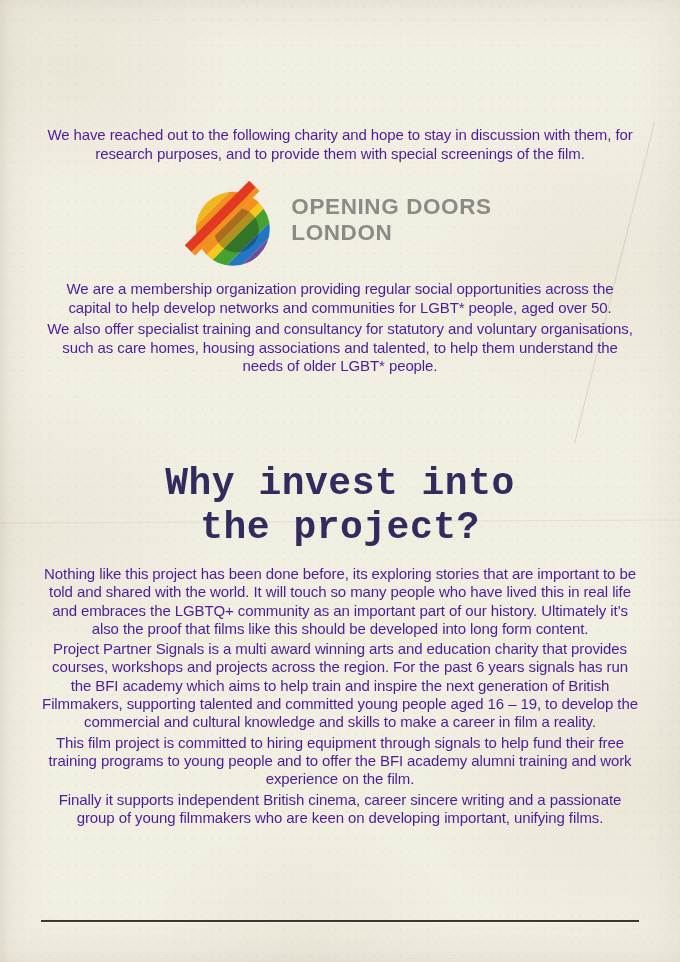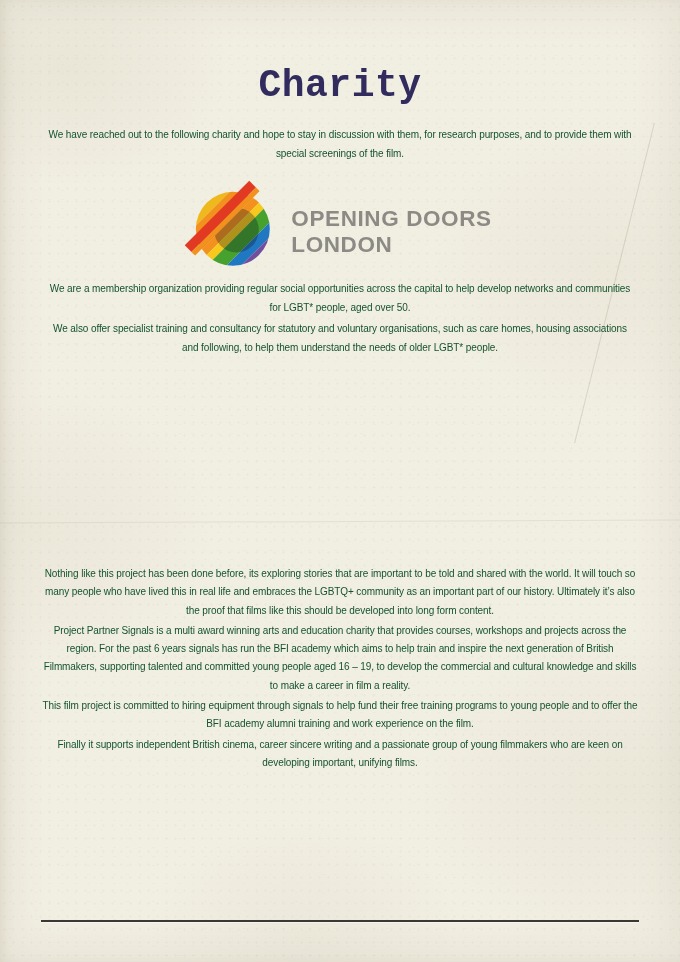--- a/index.html
+++ b/index.html
@@ -37,31 +37,31 @@
     font-family:"Liberation Mono","DejaVu Sans Mono",monospace;
     font-weight:700;
     color:#322c5e;
     text-align:center;
     letter-spacing:0.5px;
   }
   .title1 { position:absolute; top:63px; left:0; right:0; font-size:38px; line-height:46px; }
   .title2 { position:absolute; top:462px; left:0; right:0; font-size:38px; line-height:44px; }
 
   .body-text {
-    color:#14532d;
-    font-size:10px;
+    color:#4c1d95;
+    font-size:15px;
     line-height:18.5px;
     text-align:center;
     letter-spacing:-0.1px;
   }
   .intro { position:absolute; top:126px; left:45px; width:590px; }
 
   .logo-row {
     position:absolute; top:181px; left:0; right:0;
-    display:flex; justify-content:center; align-items:center; gap:17px;
+    display:flex; justify-content:center; align-items:flex-start; gap:17px;
   }
   .logo-badge svg { display:block; overflow:visible; margin-top:3px; }
   .logo-text {
     margin-top:13px;
     font-weight:700; font-size:22.5px; line-height:26px;
     color:#8b8a85; letter-spacing:0.6px;
   }
 
   .charity-paras { position:absolute; top:280px; left:45px; width:590px; }
   .charity-paras p { margin-bottom:3px; }
@@ -75,21 +75,20 @@
   }
 </style>
 </head>
 <body>
 
 <div class="page">
 
   <div class="crease crease-v"></div>
   <div class="crease crease-h"></div>
 
-  <h1 class="typewriter title1">Charity</h1>
 
   <p class="body-text intro">We have reached out to the following charity and hope to stay in discussion with them, for research purposes, and to provide them with special screenings of the film.</p>
 
   <div class="logo-row">
     <div class="logo-badge">
       <svg width="86" height="86" viewBox="0 0 100 100" aria-hidden="true">
         <defs>
           <clipPath id="odl-clip">
               <circle cx="50" cy="53" r="43"></circle>
             </clipPath>
@@ -112,23 +111,27 @@
       </svg>
     </div>
     <div class="logo-text">
       <div>OPENING DOORS</div>
       <div>LONDON</div>
     </div>
   </div>
 
   <div class="charity-paras">
     <p class="body-text">We are a membership organization providing regular social opportunities across the capital to help develop networks and communities for LGBT* people, aged over 50.</p>
-    <p class="body-text">We also offer specialist training and consultancy for statutory and voluntary organisations, such as care homes, housing associations and following, to help them understand the needs of older LGBT* people.</p>
+    <p class="body-text">We also offer specialist training and consultancy for statutory and voluntary organisations, such as care homes, housing associations and talented, to help them understand the needs of older LGBT* people.</p>
   </div>
 
+  <h2 class="typewriter title2">
+    <div>Why invest into</div>
+    <div>the project?</div>
+  </h2>
 
   <div class="invest-paras">
     <p class="body-text">Nothing like this project has been done before, its exploring stories that are important to be told and shared with the world. It will touch so many people who have lived this in real life and embraces the LGBTQ+ community as an important part of our history. Ultimately it’s also the proof that films like this should be developed into long form content.</p>
     <p class="body-text">Project Partner Signals is a multi award winning arts and education charity that provides courses, workshops and projects across the region. For the past 6 years signals has run the BFI academy which aims to help train and inspire the next generation of British Filmmakers, supporting talented and committed young people aged 16 – 19, to develop the commercial and cultural knowledge and skills to make a career in film a reality.</p>
     <p class="body-text">This film project is committed to hiring equipment through signals to help fund their free training programs to young people and to offer the BFI academy alumni training and work experience on the film.</p>
     <p class="body-text">Finally it supports independent British cinema, career sincere writing and a passionate group of young filmmakers who are keen on developing important, unifying films.</p>
   </div>
 
   <div class="footer-rule"></div>
 

